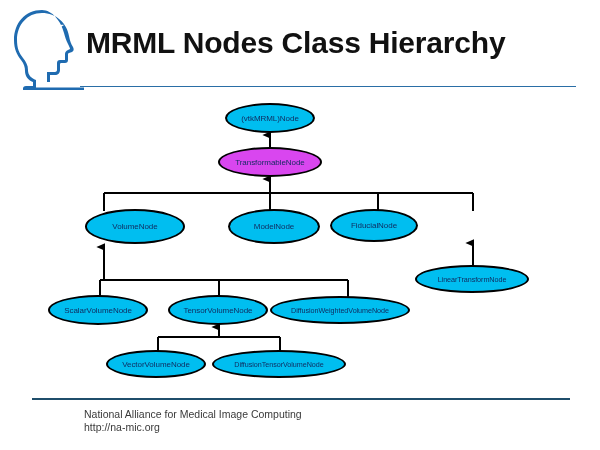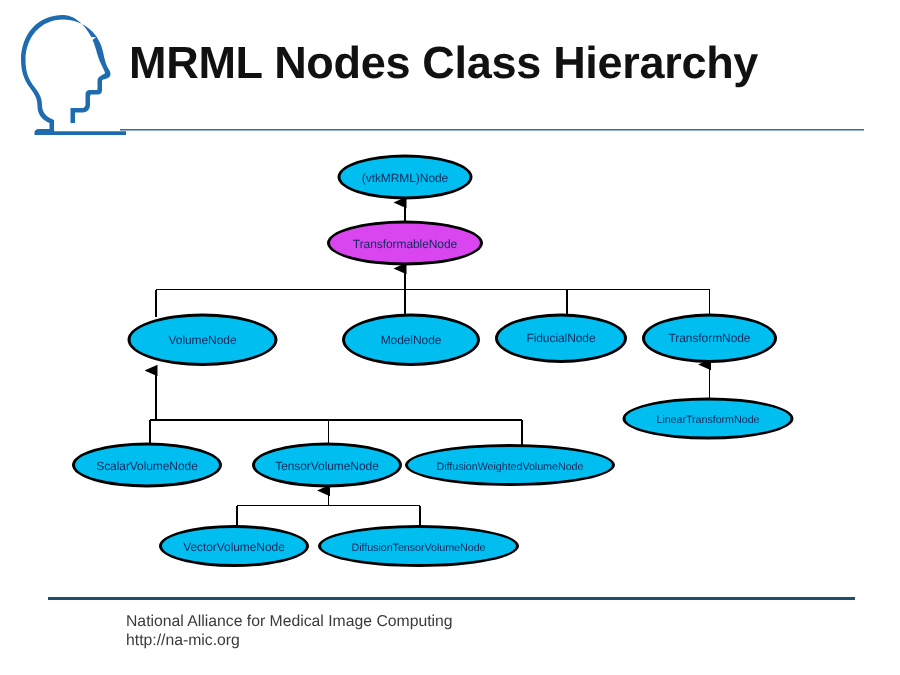--- a/index.html
+++ b/index.html
@@ -219,21 +219,20 @@
         <line x1="158" y1="242" x2="158" y2="257"></line>
         <line x1="280" y1="242" x2="280" y2="257"></line>
       </g>
     </svg>
 
     <div class="node" style="left: 225px; top: 8px; width: 90px; height: 30px; background: rgb(0, 190, 240); border-color: rgb(0, 0, 0); color: rgb(16, 42, 94);">(vtkMRML)Node</div>
     <div class="node" style="left: 218px; top: 52px; width: 104px; height: 30px; background: #d946ef; border-color: rgb(0, 0, 0); color: rgb(16, 42, 94);">TransformableNode</div>
     <div class="node" style="left: 85px; top: 114px; width: 100px; height: 35px; background: rgb(0, 190, 240); border-color: rgb(0, 0, 0); color: rgb(16, 42, 94);">VolumeNode</div>
     <div class="node" style="left: 330px; top: 114px; width: 88px; height: 33px; background: rgb(0, 190, 240); border-color: rgb(0, 0, 0); color: rgb(16, 42, 94);">FiducialNode</div>
     <div class="node" style="left: 228px; top: 114px; width: 92px; height: 35px; background: rgb(0, 190, 240); border-color: rgb(0, 0, 0); color: rgb(16, 42, 94);">ModelNode</div>
-    <div class="node" style="left: 428px; top: 114px; width: 90px; height: 33px; background: rgb(0, 190, 240); border-color: rgb(0, 0, 0); color: rgb(16, 42, 94);">TransformNode</div>
     <div class="node small-text" style="left: 415px; top: 170px; width: 114px; height: 28px; background: rgb(0, 190, 240); border-color: rgb(0, 0, 0); color: rgb(16, 42, 94);">LinearTransformNode</div>
     <div class="node" style="left: 48px; top: 200px; width: 100px; height: 30px; background: rgb(0, 190, 240); border-color: rgb(0, 0, 0); color: rgb(16, 42, 94);">ScalarVolumeNode</div>
     <div class="node" style="left: 168px; top: 200px; width: 100px; height: 30px; background: rgb(0, 190, 240); border-color: rgb(0, 0, 0); color: rgb(16, 42, 94);">TensorVolumeNode</div>
     <div class="node small-text" style="left: 270px; top: 201px; width: 140px; height: 28px; background: rgb(0, 190, 240); border-color: rgb(0, 0, 0); color: rgb(16, 42, 94);">DiffusionWeightedVolumeNode</div>
     <div class="node" style="left: 106px; top: 255px; width: 100px; height: 28px; background: rgb(0, 190, 240); border-color: rgb(0, 0, 0); color: rgb(16, 42, 94);">VectorVolumeNode</div>
     <div class="node small-text" style="left: 212px; top: 255px; width: 134px; height: 28px; background: rgb(0, 190, 240); border-color: rgb(0, 0, 0); color: rgb(16, 42, 94);">DiffusionTensorVolumeNode</div>
   </div>
 
   <div id="footer-rule" style="border-top-color: rgb(31, 78, 107);"></div>
   <div id="footer-text">

